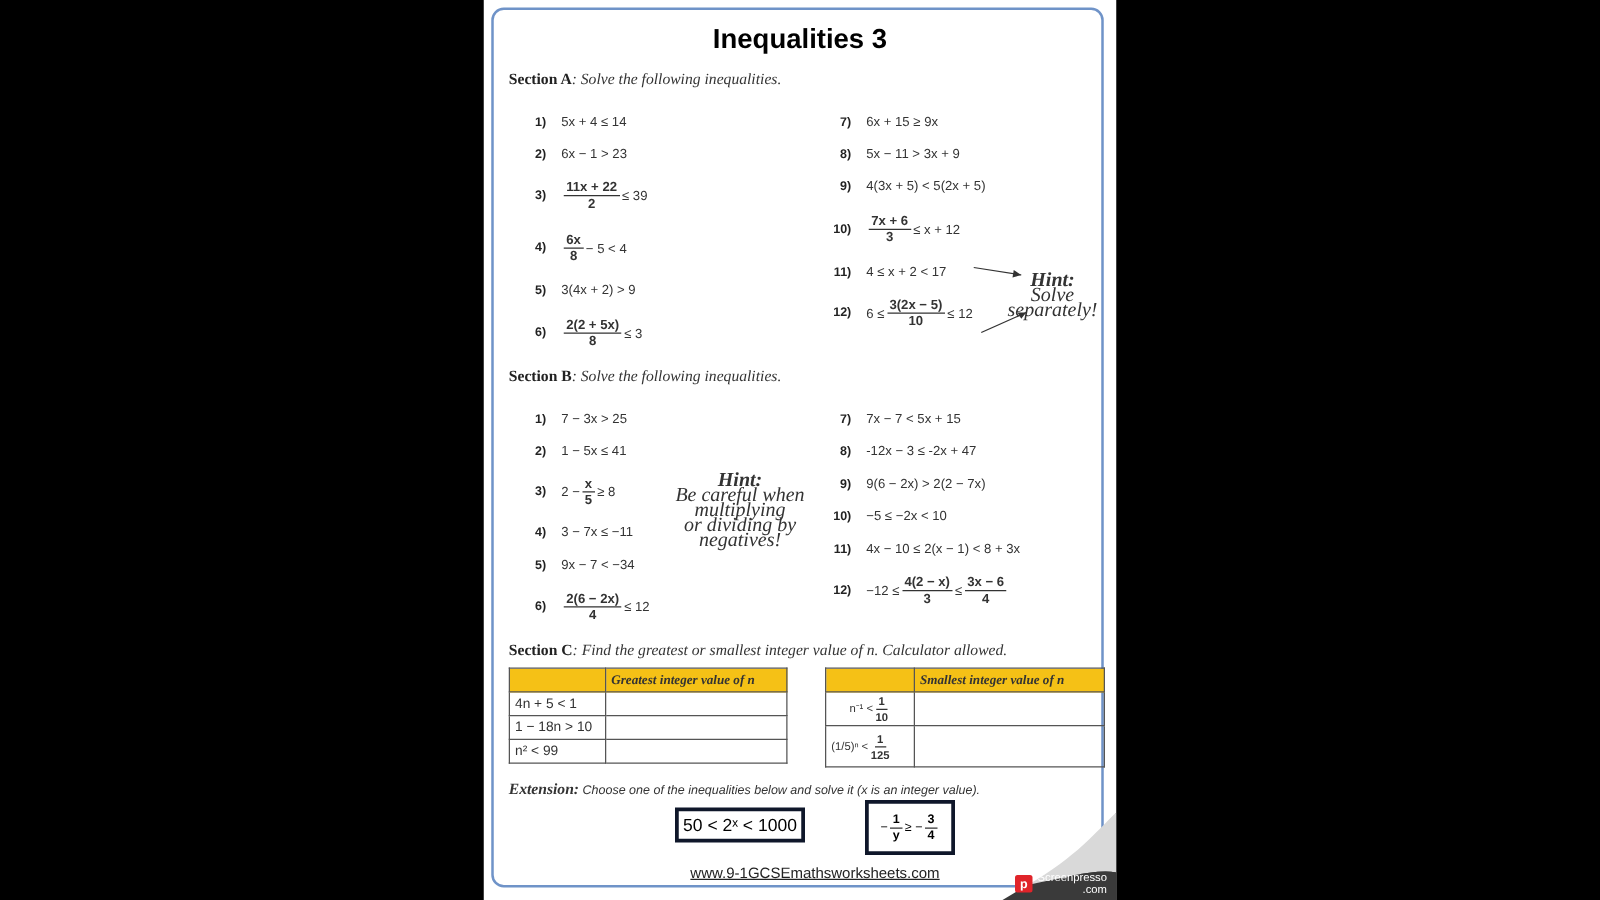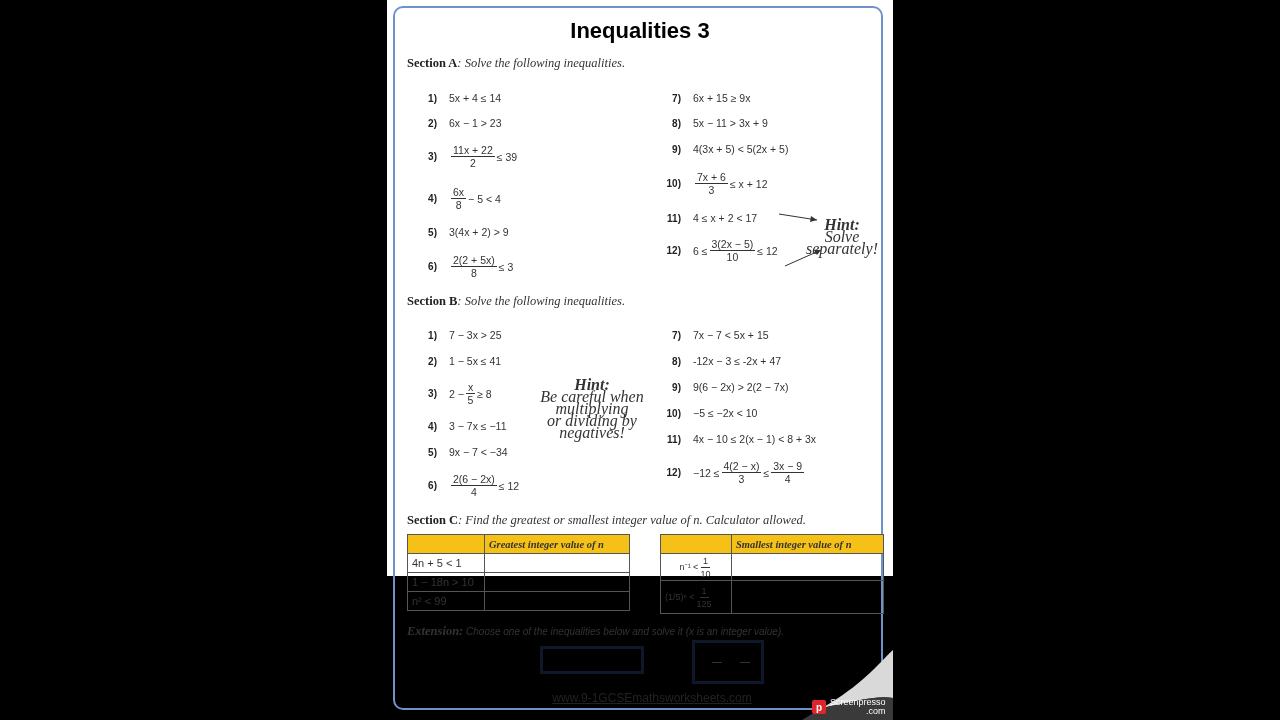--- a/index.html
+++ b/index.html
@@ -1,25 +1,25 @@
 <!DOCTYPE html>
 <html><head>
 <meta charset="utf-8">
 <style>
   html, body { margin:0; padding:0; }
   body { width:1280px; height:720px; background:#000; position:relative; overflow:hidden; font-family:"Liberation Sans", sans-serif; }
-  .page { position:absolute; left:387px; top:0; width:506px; height:576px; background:#fff; }
+  .page { position:absolute; left:387px; top:0; width:506px; height:720px; background:#fff; }
   .frame { position:absolute; left:6px; top:6px; width:490px; height:704px; border:2px solid #6f93c8; border-radius:10px; box-sizing:border-box; }
   .title { position:absolute; left:0; width:506px; top:18px; text-align:center; font-weight:bold; font-size:22px; color:#000; }
   .sec { position:absolute; left:20px; font-family:"Liberation Serif", serif; font-size:12.5px; color:#333; }
   .sec b { font-weight:bold; font-style:normal; color:#222; }
   .sec i { font-style:italic; }
   .q { position:absolute; font-size:10.5px; color:#333; display:flex; align-items:center; white-space:nowrap; }
   .q .n { font-weight:bold; display:inline-block; width:24px; text-align:right; margin-right:12px; font-size:10px; color:#222; }
-  .frac { display:inline-flex; flex-direction:column; align-items:center; vertical-align:middle; margin:0 2px; }
+  .frac { display:inline-flex; flex-direction:column; align-items:center; vertical-align:middle; margin:0 2px;font-weight:bold; }
   .frac .t { border-bottom:1px solid #333; padding:0 2px; line-height:12px; }
   .frac .b { line-height:12px; }
   .hint { position:absolute; font-family:"Liberation Serif", serif; font-style:italic; font-size:16px; color:#333; text-align:center; line-height:12px; }
   .hint b { font-weight:bold; }
   table.t { position:absolute; border-collapse:collapse; font-size:11px; color:#333; }
   table.t td, table.t th { border:1px solid #555; height:18px; padding:0 4px; }
   table.t th { background:#f5c116; font-family:"Liberation Serif", serif; font-style:italic; font-weight:bold; font-size:10.5px; text-align:left; color:#333; }
   .ext { position:absolute; left:20px; top:624px; font-size:10px; color:#333; }
   .ext b { font-family:"Liberation Serif", serif; font-style:italic; font-weight:bold; font-size:12.5px; }
   .ext i { font-style:italic; }
@@ -186,21 +186,21 @@
     </div>
   <div class="q" style="left:270px;top:460px;">
       <span class="n">12)</span>
       <span>−12 ≤</span>
       <span class="frac">
         <span class="t">4(2 − x)</span>
         <span class="b">3</span>
       </span>
       <span>≤</span>
       <span class="frac">
-        <span class="t">3x − 9</span>
+        <span class="t">3x − 6</span>
         <span class="b">4</span>
       </span>
     </div>
 
   <div class="sec" style="top:513px;">
     <b>Section C</b><i>: Find the greatest or smallest integer value of n. Calculator allowed.</i>
   </div>
 
   <table class="t" style="left:20px;top:534px;width:223px;">
     <tbody>

